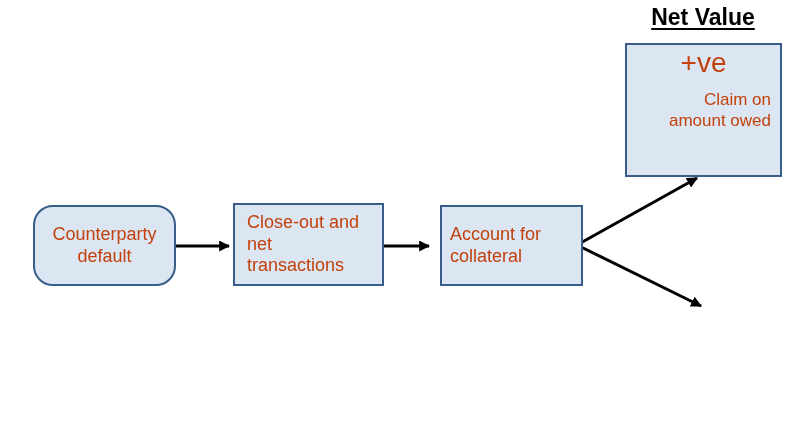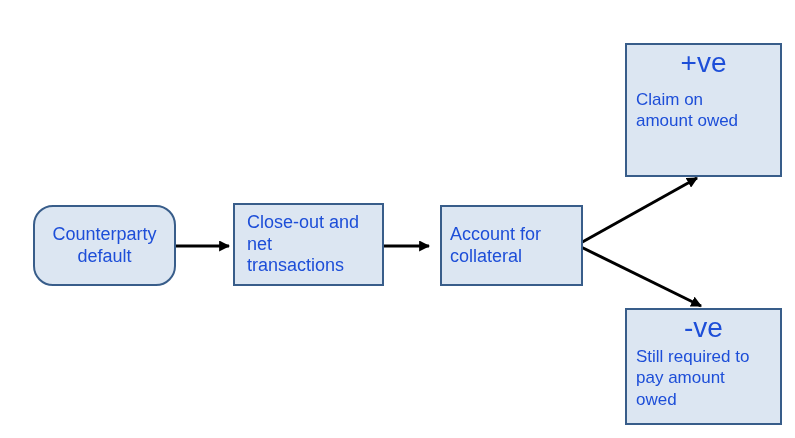--- a/index.html
+++ b/index.html
@@ -20,21 +20,21 @@
     left: 0;
     top: 0;
     width: 795px;
     height: 438px;
   }
   .flow-box {
     position: absolute;
     box-sizing: border-box;
     background: var(--box-fill, #dce6f2);
     border: 2.5px solid var(--box-border, #385d8a);
-    color: #1d4ed8;
+    color: #c2410c;
     display: flex;
     flex-direction: column;
     justify-content: center;
     font-size: 18px;
     line-height: 1.22;
   }
   .flow-box .box-text {
     white-space: pre-line;
   }
   .box-counterparty {
@@ -60,21 +60,21 @@
     justify-content: flex-start;
     padding: 2px 9px;
   }
   .outcome-title {
     text-align: center;
     font-size: 28px;
     line-height: 1.15;
   }
   .outcome-body {
     margin-top: 10px;
-    text-align: left;
+    text-align: right;
     font-size: 17px;
     line-height: 1.25;
     white-space: pre-line;
   }
   .box-negative .outcome-body {
     margin-top: 2px;
   }
   .net-value-heading {
     position: absolute;
     left: 623px; top: 4px; width: 160px;
@@ -97,20 +97,21 @@
       <marker id="arrowhead" viewBox="0 0 10 10" refX="9" refY="5" markerWidth="11" markerHeight="11" orient="auto" markerUnits="userSpaceOnUse">
         <path d="M 0 0 L 10 5 L 0 10 z" fill="#000000"></path>
       </marker>
     </defs>
     <line x1="176" y1="246" x2="229" y2="246" stroke="#000000" stroke-width="3" marker-end="url(#arrowhead)"></line>
     <line x1="376" y1="246" x2="429" y2="246" stroke="#000000" stroke-width="3" marker-end="url(#arrowhead)"></line>
     <line x1="577" y1="245" x2="697" y2="178" stroke="#000000" stroke-width="3" marker-end="url(#arrowhead)"></line>
     <line x1="577" y1="245" x2="701" y2="306" stroke="#000000" stroke-width="3" marker-end="url(#arrowhead)"></line>
   </svg>
 
+  <div class="net-value-heading">Net Value</div>
 
   <div class="flow-box box-counterparty">
     <span class="box-text">Counterparty
 default</span>
   </div>
 
   <div class="flow-box box-closeout">
     <span class="box-text">Close-out and
 net
 transactions</span>
@@ -120,20 +121,14 @@
     <span class="box-text">Account for
 collateral</span>
   </div>
 
   <div class="flow-box box-positive">
     <span class="outcome-title">+ve</span>
     <span class="outcome-body">Claim on
 amount owed</span>
   </div>
 
-  <div class="flow-box box-negative">
-    <span class="outcome-title">-ve</span>
-    <span class="outcome-body">Still required to
-pay amount
-owed</span>
-  </div>
 
 </div>
 
 </body></html>

